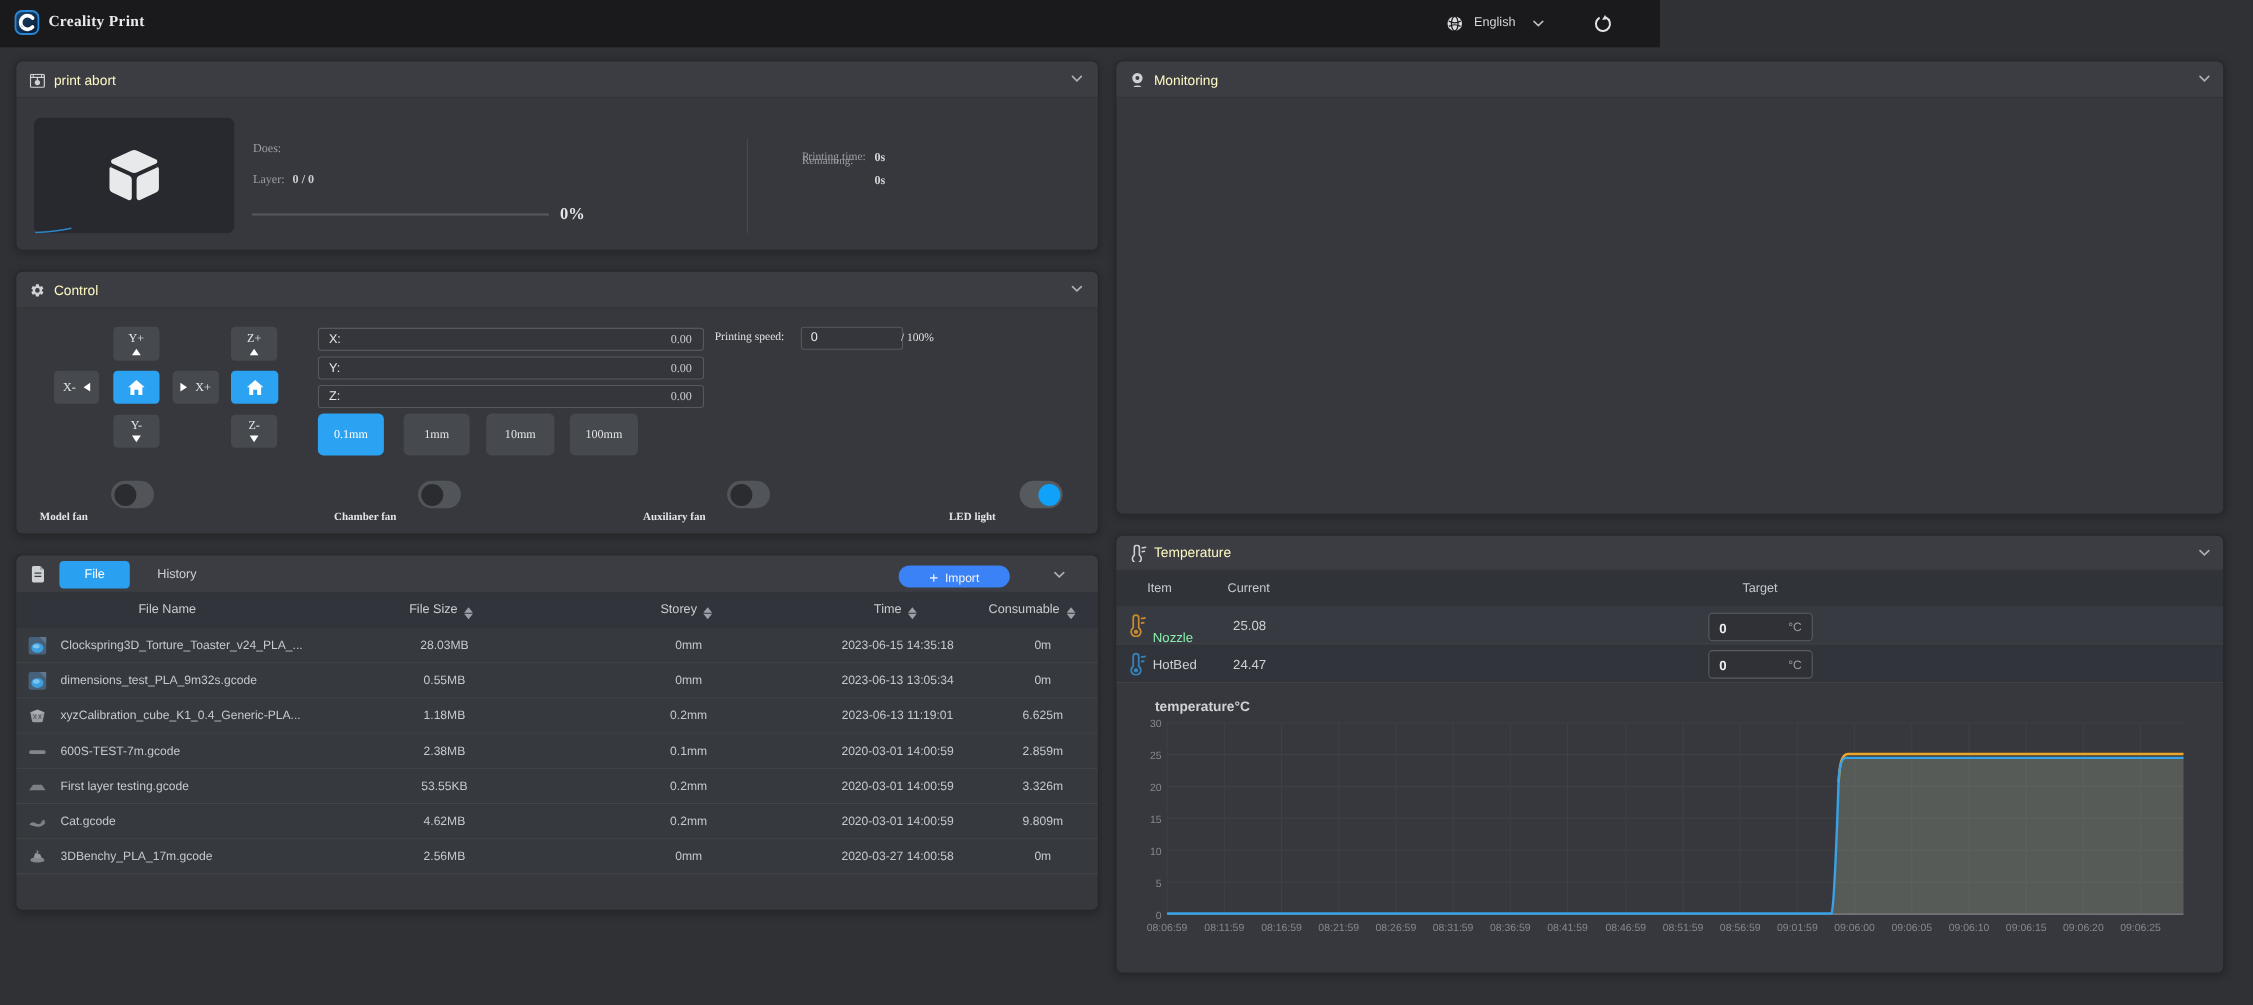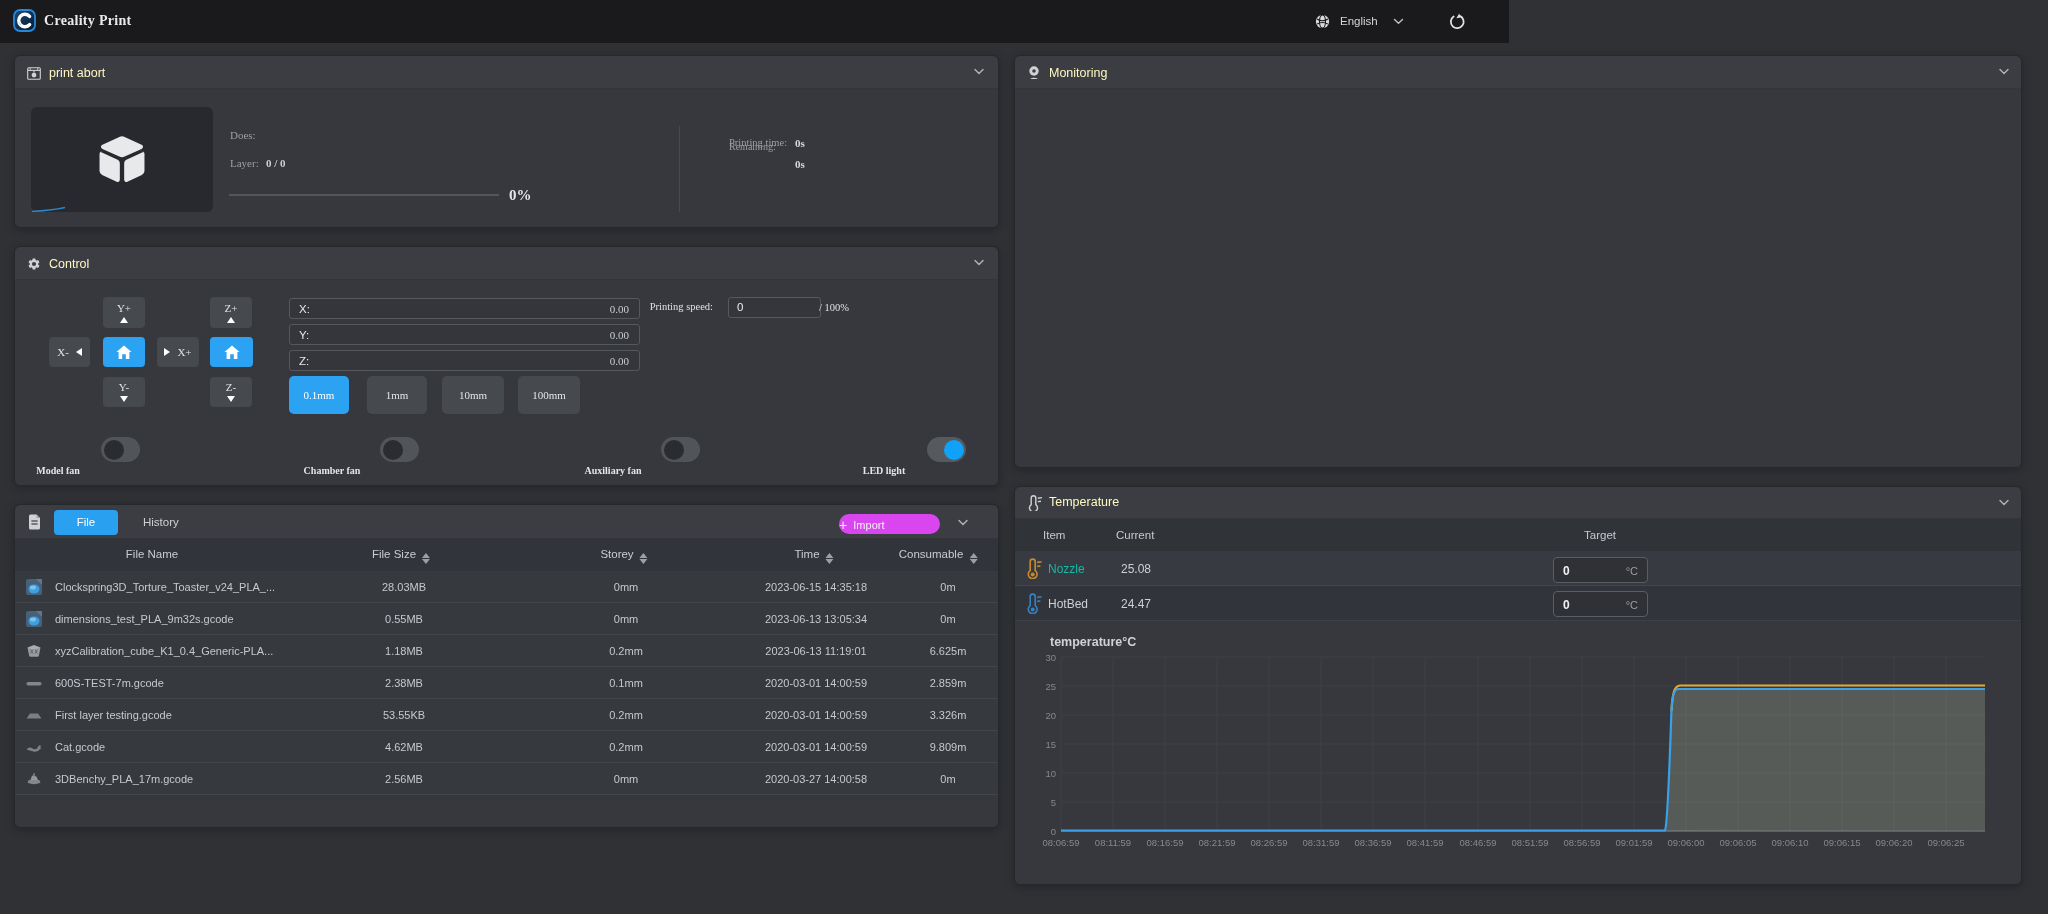--- a/index.html
+++ b/index.html
@@ -217,21 +217,21 @@
 <div class="panel" id="p-file" style="left:14px;top:504px;width:985px;height:324px">
   <div class="phead" style="height:34px"></div>
   <svg class="hicon" style="left:13px;top:9px" width="13" height="16" viewBox="0 0 13 16">
     <path d="M1 2 a1.5 1.5 0 0 1 1.5 -1.5 h6 L12 4 v10 a1.5 1.5 0 0 1 -1.5 1.5 h-8 A1.5 1.5 0 0 1 1 14 Z" fill="#cfd2d5"></path>
     <line x1="3.4" y1="7" x2="9.6" y2="7" stroke="#3b3d42" stroke-width="1.2"></line>
     <line x1="3.4" y1="10" x2="9.6" y2="10" stroke="#3b3d42" stroke-width="1.2"></line>
     <path d="M8.5 0.5 V4 H12 Z" fill="#9ea1a5"></path>
   </svg>
   <div class="abs" style="left:39px;top:5px;width:64px;height:25px;background:#2aa1f0;border-radius:4px;color:#fff;font-size:11.5px;text-align:center;line-height:25px">File</div>
   <div class="abs" style="left:128px;top:11px;font-size:11.5px;color:#ccd0d4">History</div>
-  <div class="abs" style="left:824px;top:9px;width:101px;height:20px;background:#d946ef;border-radius:10px;color:#f2f3f4;font-size:11px;text-align:left;line-height:20px"><span style="font-size:14px;position:relative;top:0.5px">+</span>&nbsp; Import</div>
+  <div class="abs" style="left:802px;top:9px;width:101px;height:20px;background:#3b82f6;border-radius:10px;color:#f2f3f4;font-size:11px;text-align:center;line-height:20px"><span style="font-size:14px;position:relative;top:0.5px">+</span>&nbsp; Import</div>
   <svg class="chev" style="left:942px;top:14px" viewBox="0 0 12 8">
         <path d="M2 1.5 L6 5.5 L10 1.5" stroke="#aeb0b3" stroke-width="1.5" fill="none" stroke-linecap="round"></path>
       </svg>
 
   <div class="abs" style="left:0;top:34px;width:983px;height:32px;background:#31343a"></div>
   <div class="thc" style="left:137px">File Name</div>
   <div class="thc" style="left:386px">File Size<span class="sort">
           <i class="su"></i>
           <i class="sd"></i>
         </span></div>
@@ -361,21 +361,21 @@
   <div class="abs" style="left:101px;top:42px;font-size:11.5px;color:#c6c9ce">Current</div>
   <div class="abs" style="left:585px;top:42px;transform:translateX(-50%);font-size:11.5px;color:#c6c9ce">Target</div>
   <div class="abs" style="left:0;top:64px;width:1006px;height:35px;background:#373a40;border-bottom:1px solid #42454a"></div>
   <div class="abs" style="left:0;top:99px;width:1006px;height:35px;background:#31343a;border-bottom:1px solid #3e4146"></div>
   <svg class="abs" style="left:12px;top:71px" width="15" height="21" viewBox="0 0 15 21">
     <path d="M3.2 12.6 V3.6 a2.5 2.5 0 0 1 5 0 v9 a4.4 4.4 0 1 1 -5 0 Z" fill="none" stroke="#c98a2d" stroke-width="1.6"></path>
     <circle cx="5.7" cy="16.4" r="2" fill="#c98a2d"></circle>
     <line x1="10.2" y1="4.4" x2="14.6" y2="3.8" stroke="#c98a2d" stroke-width="1.6"></line>
     <line x1="10.2" y1="8.4" x2="13.4" y2="8" stroke="#c98a2d" stroke-width="1.6"></line>
   </svg>
-  <div class="abs" style="left:33px;top:75px;font-size:12px;color:#14b8a6">Nozzle</div>
+  <div class="abs" style="left:33px;top:86px;font-size:12px;color:#86efac">Nozzle</div>
   <div class="abs" style="left:106px;top:75px;font-size:12px;color:#cdd0d4">25.08</div>
   <div class="tinput" style="top:70px">
         <span class="tnum">0</span>
         <span class="tdeg">°C</span>
       </div>
   <svg class="abs" style="left:12px;top:106px" width="15" height="21" viewBox="0 0 15 21">
     <path d="M3.2 12.6 V3.6 a2.5 2.5 0 0 1 5 0 v9 a4.4 4.4 0 1 1 -5 0 Z" fill="none" stroke="#3584c2" stroke-width="1.6"></path>
     <circle cx="5.7" cy="16.4" r="2" fill="#3584c2"></circle>
     <line x1="10.2" y1="4.4" x2="14.6" y2="3.8" stroke="#3584c2" stroke-width="1.6"></line>
     <line x1="10.2" y1="8.4" x2="13.4" y2="8" stroke="#3584c2" stroke-width="1.6"></line>

